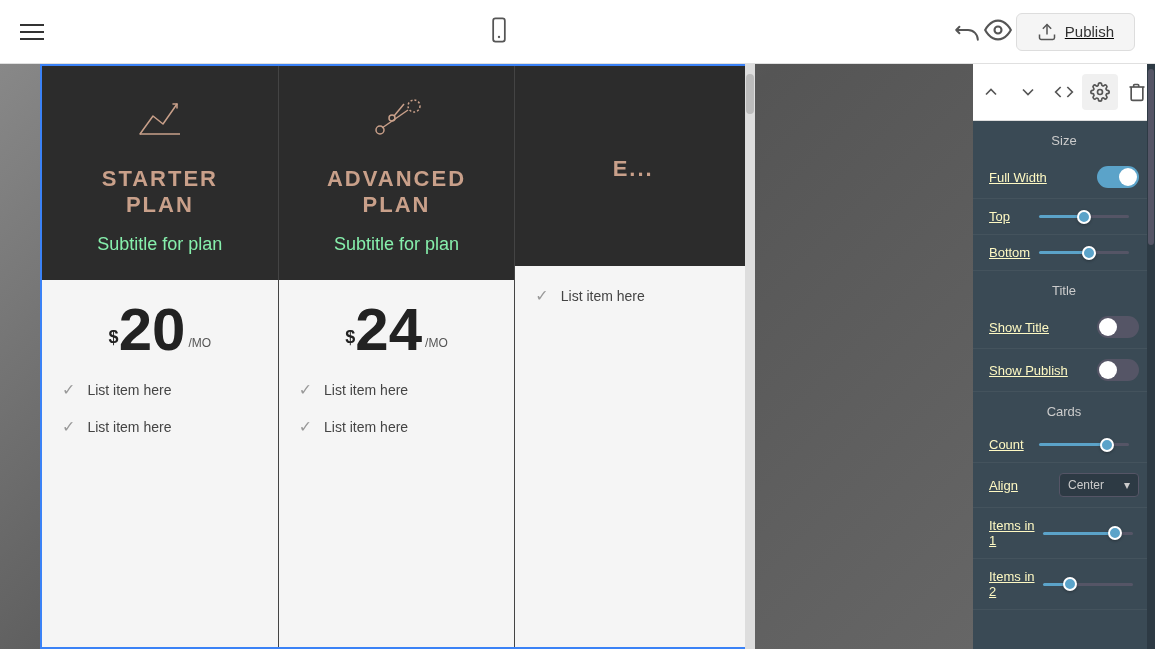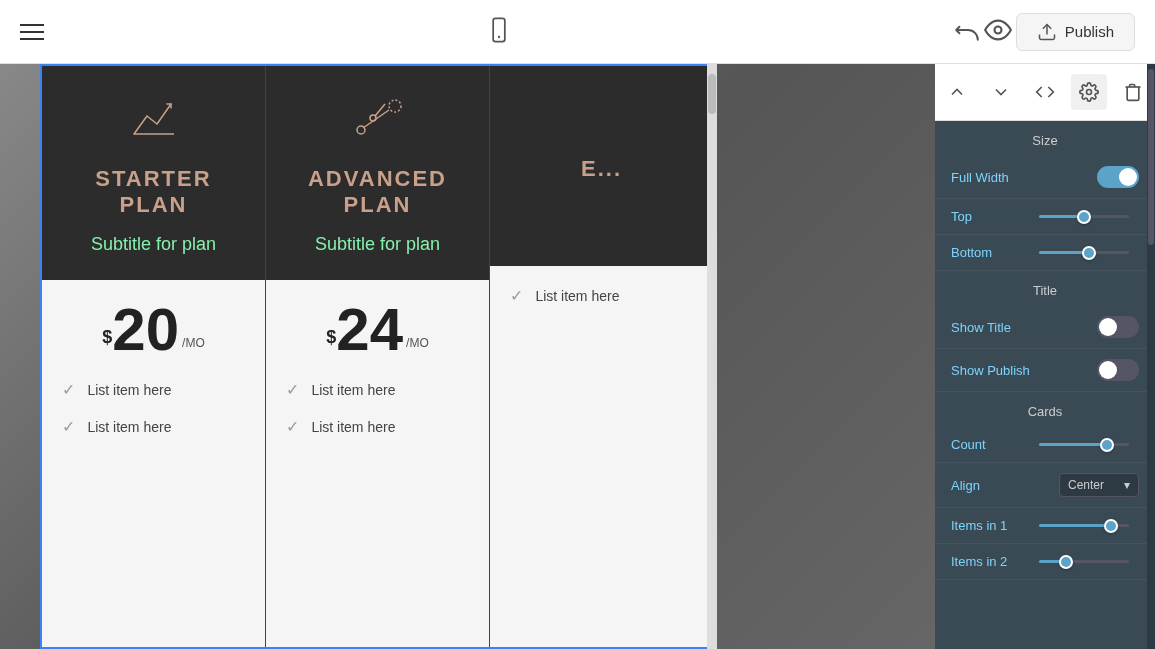--- a/index.html
+++ b/index.html
@@ -12,21 +12,21 @@
       display: flex;
       align-items: center;
       justify-content: space-between;
       padding: 0 20px;
       border-bottom: 1px solid #e0e0e0;
       position: relative;
       z-index: 10;
     }
     .topbar-left { display: flex; align-items: center; }
     .topbar-center { display: flex; align-items: center; }
-    .topbar-right { display: flex; align-items: center; gap: 4px; }
+    .topbar-right { display: flex; align-items: center; gap: 4px; text-decoration: underline; }
 
     .hamburger-icon { cursor: pointer; display: flex; flex-direction: column; gap: 5px; }
     .hamburger-icon span { display: block; width: 24px; height: 2px; background: #333; }
 
     .publish-btn {
       display: flex;
       align-items: center;
       gap: 8px;
       background: #f5f5f5;
       border: 1px solid #ddd;
@@ -144,21 +144,21 @@
       gap: 12px;
       margin-bottom: 18px;
       font-size: 14px;
       color: #444;
     }
 
     .check-icon { color: #999; font-size: 16px; }
 
     
     .right-panel {
-      width: 220px;
+      width: 182px;
       background: #3a4a55;
       display: flex;
       flex-direction: column;
       position: relative;
     }
 
     
     .panel-toolbar {
       background: #fff;
       display: flex;
@@ -204,21 +204,22 @@
     .setting-row {
       display: flex;
       align-items: center;
       justify-content: space-between;
       padding: 10px 16px;
       border-bottom: 1px solid rgba(255,255,255,0.05);
     }
 
     .setting-label {
       font-size: 13px;
-      color: #7dd3fc;
+      color: #fef9c3;
+      text-decoration: underline;
     }
 
     
     .toggle {
       position: relative;
       width: 42px;
       height: 22px;
       cursor: pointer;
     }
     .toggle-track {

